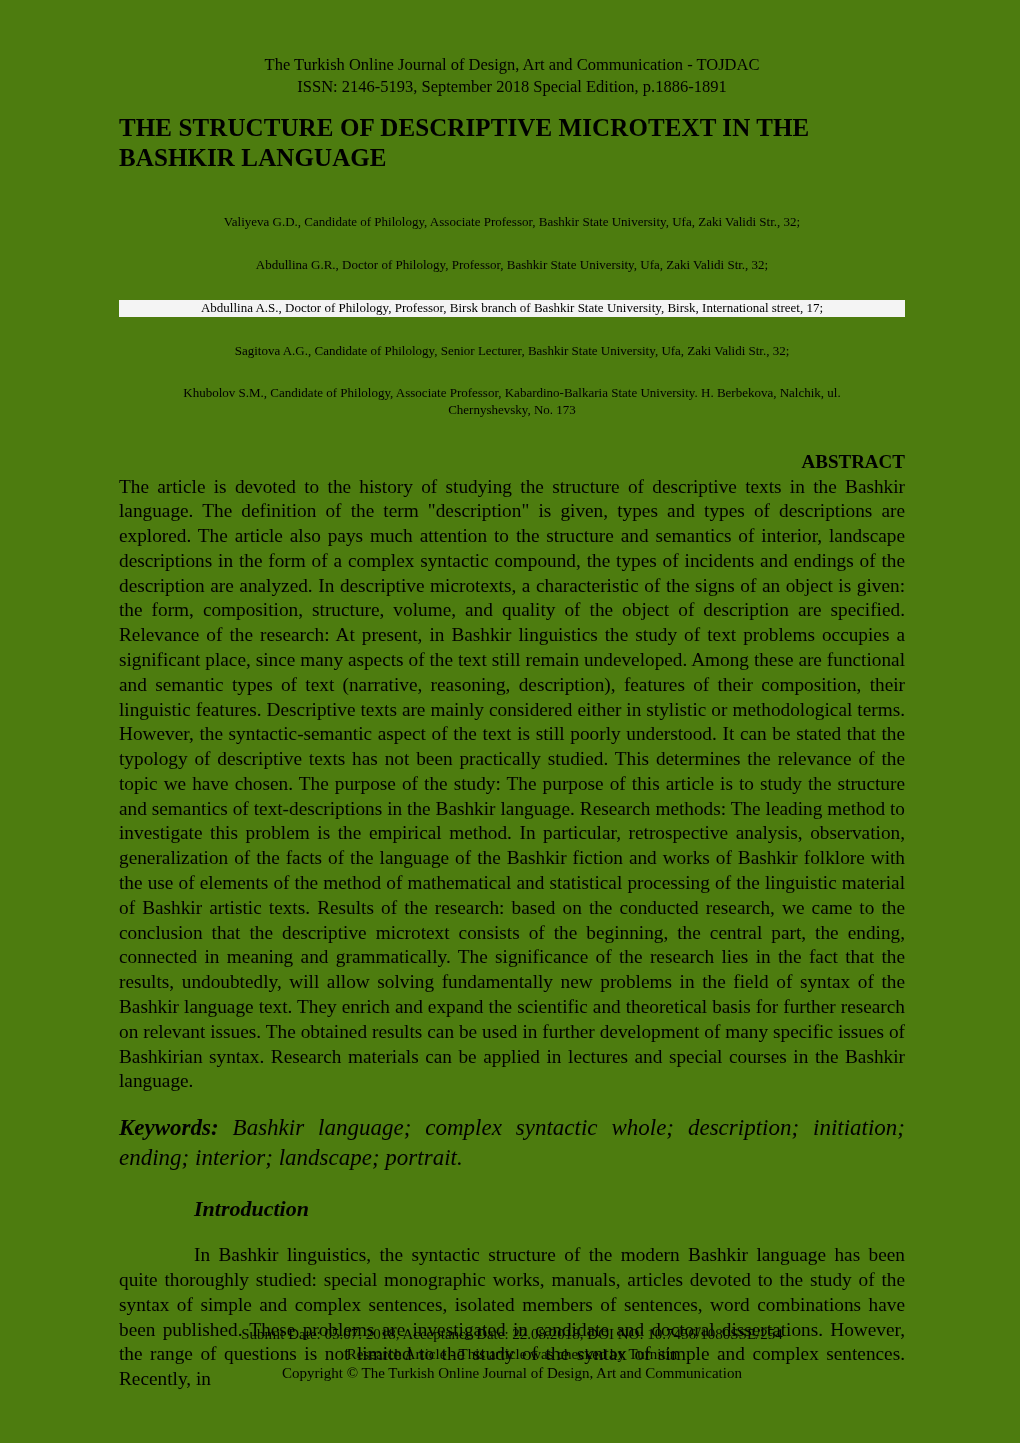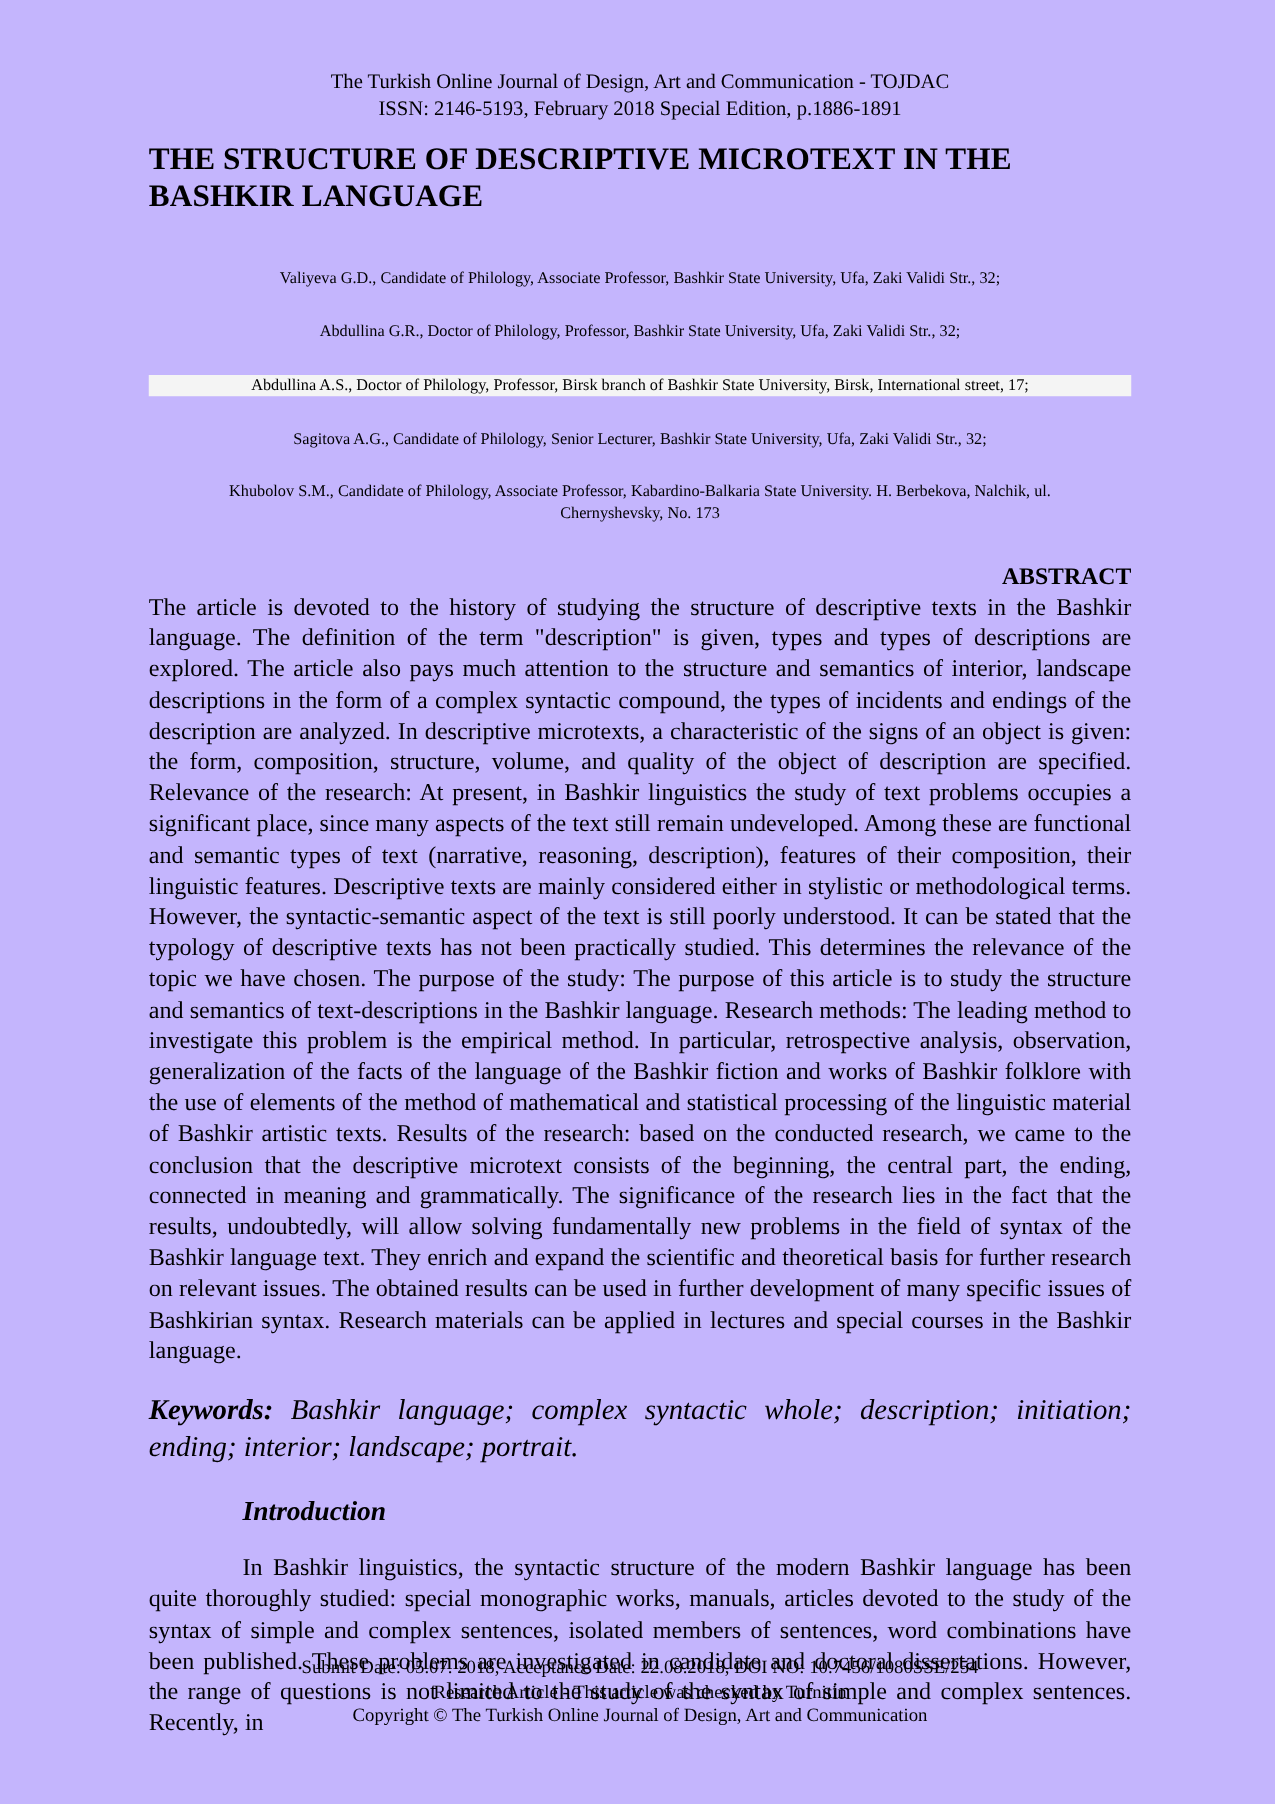--- a/index.html
+++ b/index.html
@@ -10,21 +10,21 @@
   }
   body {
     font-family: "Liberation Serif", "DejaVu Serif", serif;
     color: #000000;
   }
   .page {
     position: relative;
     width: 1020px;
     height: 1443px;
     margin: 0 auto;
-    background: #c4b5fd;
+    background: #4d7c0f;
     box-sizing: border-box;
     overflow: hidden;
   }
   .content {
     position: absolute;
     left: 119px;
     top: 0;
     width: 786px;
   }
 
@@ -123,21 +123,21 @@
 </style>
 </head>
 <body>
 
 <div class="page">
 
   <div class="content">
 
     <div class="journal-head">
       <div>The Turkish Online Journal of Design, Art and Communication - TOJDAC</div>
-      <div>ISSN: 2146-5193, February 2018 Special Edition, p.1886-1891</div>
+      <div>ISSN: 2146-5193, September 2018 Special Edition, p.1886-1891</div>
     </div>
 
     <h1 class="doc-title">THE STRUCTURE OF DESCRIPTIVE MICROTEXT IN THE BASHKIR LANGUAGE</h1>
 
     <div class="authors">
       <p class="author-block">Valiyeva G.D., Candidate of Philology, Associate Professor, Bashkir State University, Ufa, Zaki Validi Str., 32;</p>
       <p class="author-block">Abdullina G.R., Doctor of Philology, Professor, Bashkir State University, Ufa, Zaki Validi Str., 32;</p>
       <p class="author-block highlight">Abdullina A.S., Doctor of Philology, Professor, Birsk branch of Bashkir State University, Birsk, International street, 17;</p>
       <p class="author-block">Sagitova A.G., Candidate of Philology, Senior Lecturer, Bashkir State University, Ufa, Zaki Validi Str., 32;</p>
       <p class="author-block">Khubolov S.M., Candidate of Philology, Associate Professor, Kabardino-Balkaria State University. H. Berbekova, Nalchik, ul. Chernyshevsky, No. 173</p>

